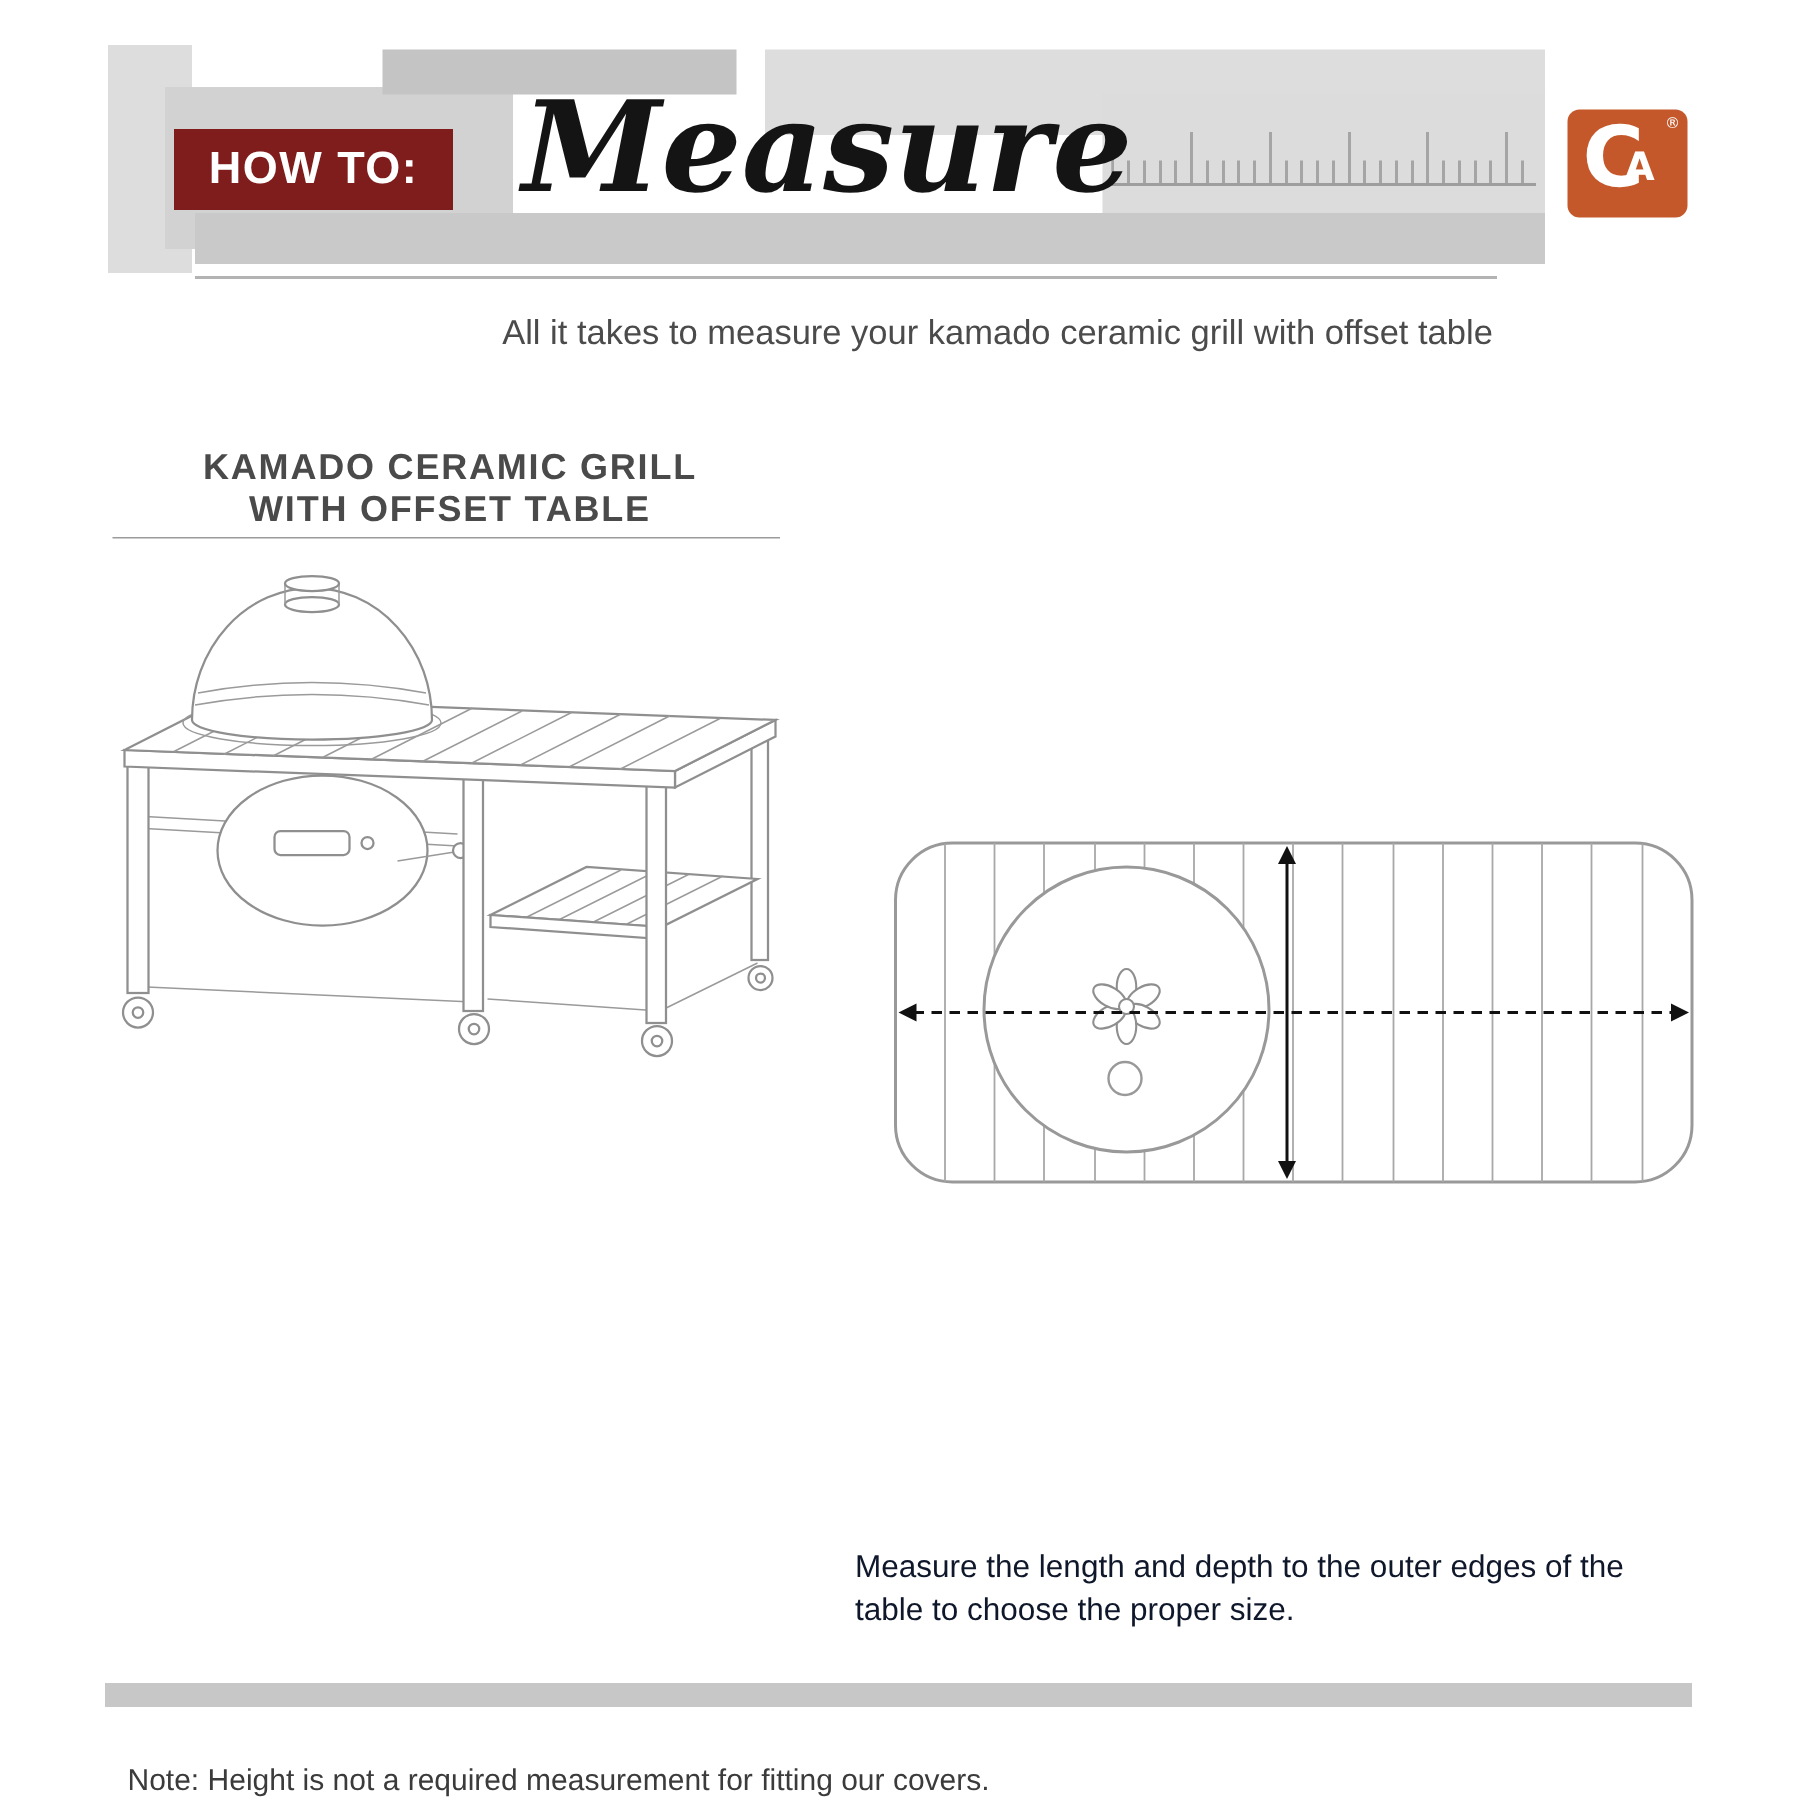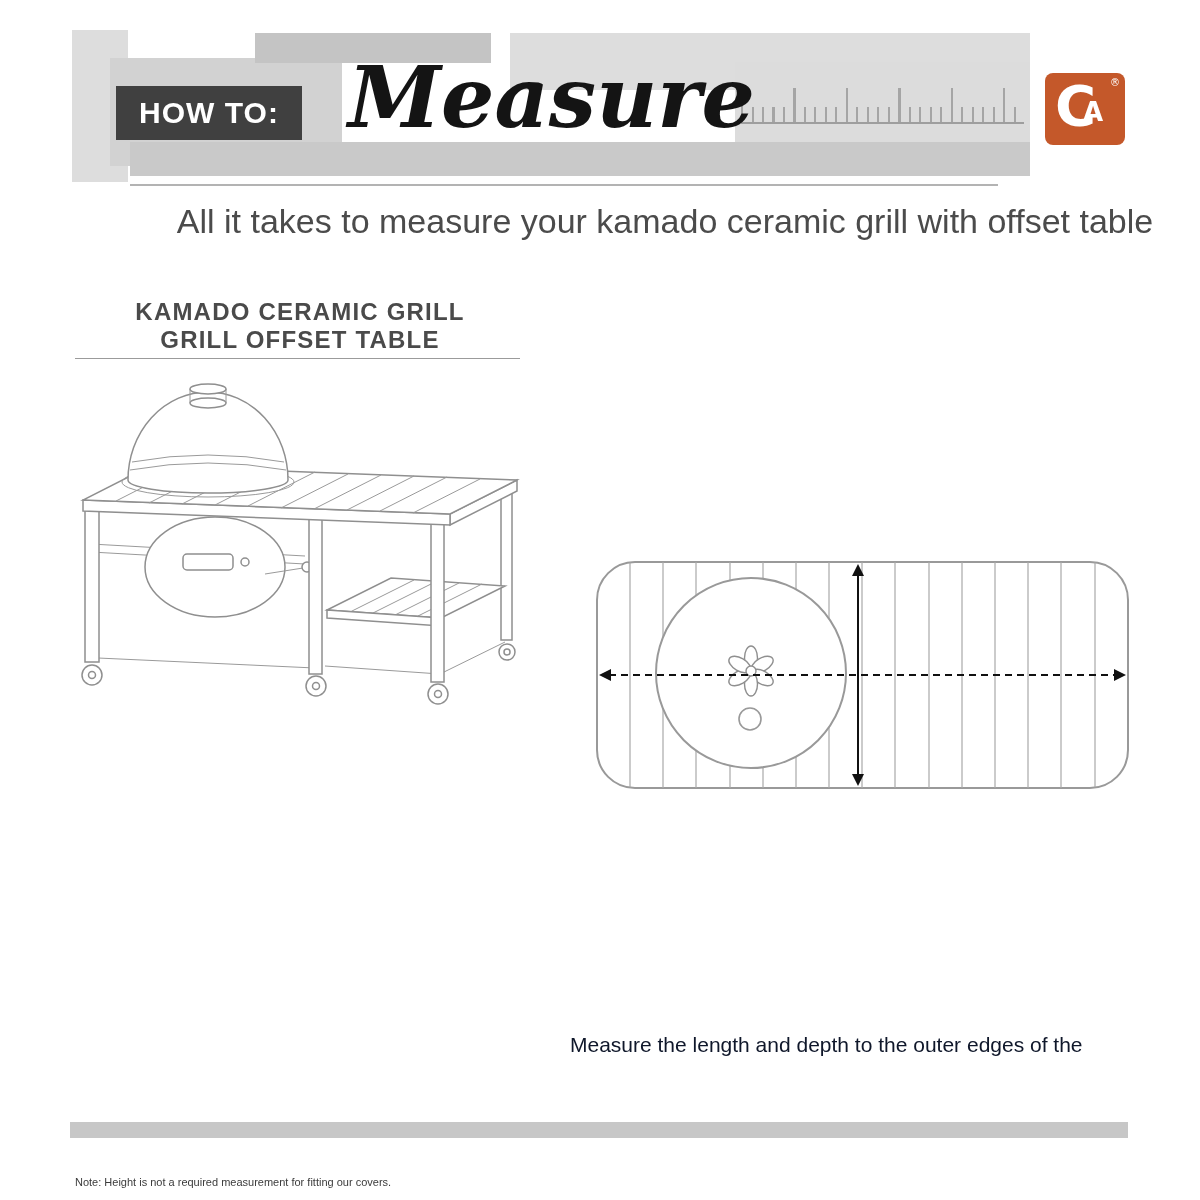--- a/index.html
+++ b/index.html
@@ -9,21 +9,21 @@
   
   .strip-left   { left:72px;  top:30px;  width:56px;  height:152px; background:#dddddd; }
   .panel-howto  { left:110px; top:58px;  width:232px; height:108px; background:#d2d2d2; }
   .bar-topmid   { left:255px; top:33px;  width:236px; height:30px;  background:#c4c4c4; }
   .bar-topright { left:510px; top:33px;  width:520px; height:57px;  background:#dddddd; }
   .bar-bottom   { left:130px; top:142px; width:900px; height:34px;  background:#c9c9c9; }
   .header-rule  { left:130px; top:184px; width:868px; height:2px;   background:#b3b3b3; }
 
   .howto-box {
     left:116px; top:86px; width:186px; height:54px;
-    background:#404040; color:#ffffff; font-size:30px; font-weight:bold;
+    background:#7f1d1d; color:#ffffff; font-size:30px; font-weight:bold;
     letter-spacing:1px; text-align:center; line-height:54px;
   }
   .measure-title {
     left:348px; top:56px; font-family:"DejaVu Serif",serif;
     font-style:italic; font-weight:bold; font-size:84px; color:#141414;
     line-height:1; white-space:nowrap;
   }
 
   
   .ruler { left:735px; top:62px; width:295px; height:80px; background:#dcdcdc; }
@@ -35,31 +35,31 @@
 
   
   .logo { left:1045px; top:73px; width:80px; height:72px; background:#C4582A; border-radius:8px; }
   .logo span { position:absolute; color:#ffffff; font-family:"DejaVu Sans",sans-serif; }
   .logo .logo-c { left:10px; top:0px;  font-size:56px; font-weight:bold; }
   .logo .logo-a { left:38px; top:24px; font-size:26px; font-weight:bold; }
   .logo .logo-r { right:5px; top:4px;  font-size:10px; }
 
   
   .intro { left:165px; top:203px; width:1000px; text-align:center;
-    font-size:34px; line-height:37px; color:#4b4b4b; }
+    font-size:23px; line-height:37px; color:#4b4b4b; }
 
   
   .diagram-label { left:75px; top:298px; width:450px; text-align:center;
     font-size:24px; font-weight:bold; letter-spacing:1.2px; color:#4a4a4a; line-height:28px; }
   .label-rule { left:75px; top:358px; width:445px; height:1px; background:#9b9b9b; }
 
   
   .caption { left:570px; top:1030px; width:580px; font-size:21px; line-height:29px; color:#0f172a; }
   .bottom-bar { left:70px; top:1122px; width:1058px; height:16px; background:#c7c7c7; }
-  .footnote { left:75px; top:1176px; font-size:11px; color:#3b3b3b; }
+  .footnote { left:85px; top:1176px; font-size:20px; color:#3b3b3b; }
 
   svg .art { stroke:#8f8f8f; stroke-width:1.5; fill:#ffffff; }
   svg .artline { stroke:#9a9a9a; stroke-width:1; fill:none; }
   svg .meas { stroke:#111111; stroke-width:2; fill:none; }
 </style>
 </head>
 <body>
 
 <div class="canvas">
 
@@ -85,21 +85,21 @@
   </div>
 
   <div class="abs header-rule"></div>
 
   <div class="abs intro">
     <div>All it takes to measure your kamado ceramic grill with offset table</div>
   </div>
 
   <div class="abs diagram-label">
     <div>KAMADO CERAMIC GRILL</div>
-    <div>GRILL OFFSET TABLE</div>
+    <div>WITH OFFSET TABLE</div>
   </div>
   <div class="abs label-rule"></div>
 
   <svg class="abs" style="left:65px; top:362px;" width="470" height="350" viewBox="0 0 470 350">
 
     <rect class="art" x="436" y="126" width="11" height="152"></rect>
 
     <line class="artline" x1="26" y1="182" x2="240" y2="194"></line>
     <line class="artline" x1="26" y1="190" x2="240" y2="202"></line>
 
@@ -207,18 +207,19 @@
 
     <g>
       <line class="meas" x1="293" y1="29" x2="293" y2="231"></line>
       <polygon points="293,19 287,31 299,31" fill="#111111"></polygon>
       <polygon points="293,241 287,229 299,229" fill="#111111"></polygon>
     </g>
   </svg>
 
   <div class="abs caption">
     <div>Measure the length and depth to the outer edges of the</div>
+    <div>table to choose the proper size.</div>
   </div>
 
   <div class="abs bottom-bar"></div>
   <div class="abs footnote">Note: Height is not a required measurement for fitting our covers.</div>
 
 </div>
 
 </body></html>

